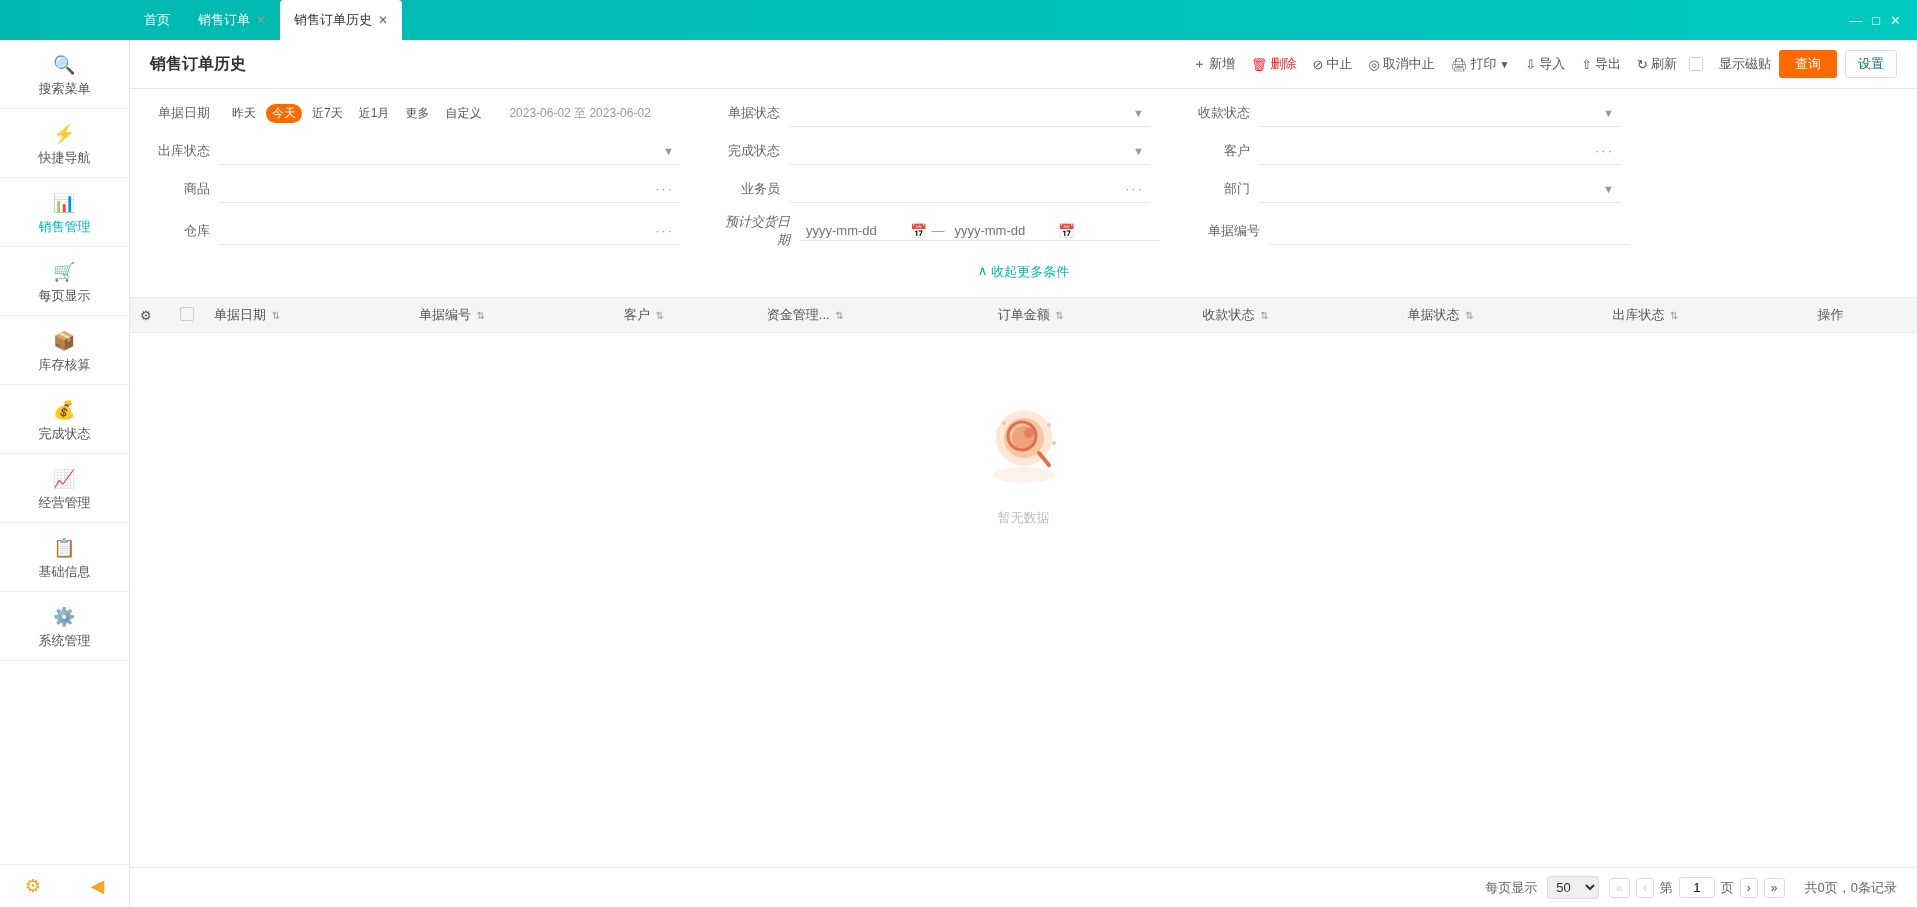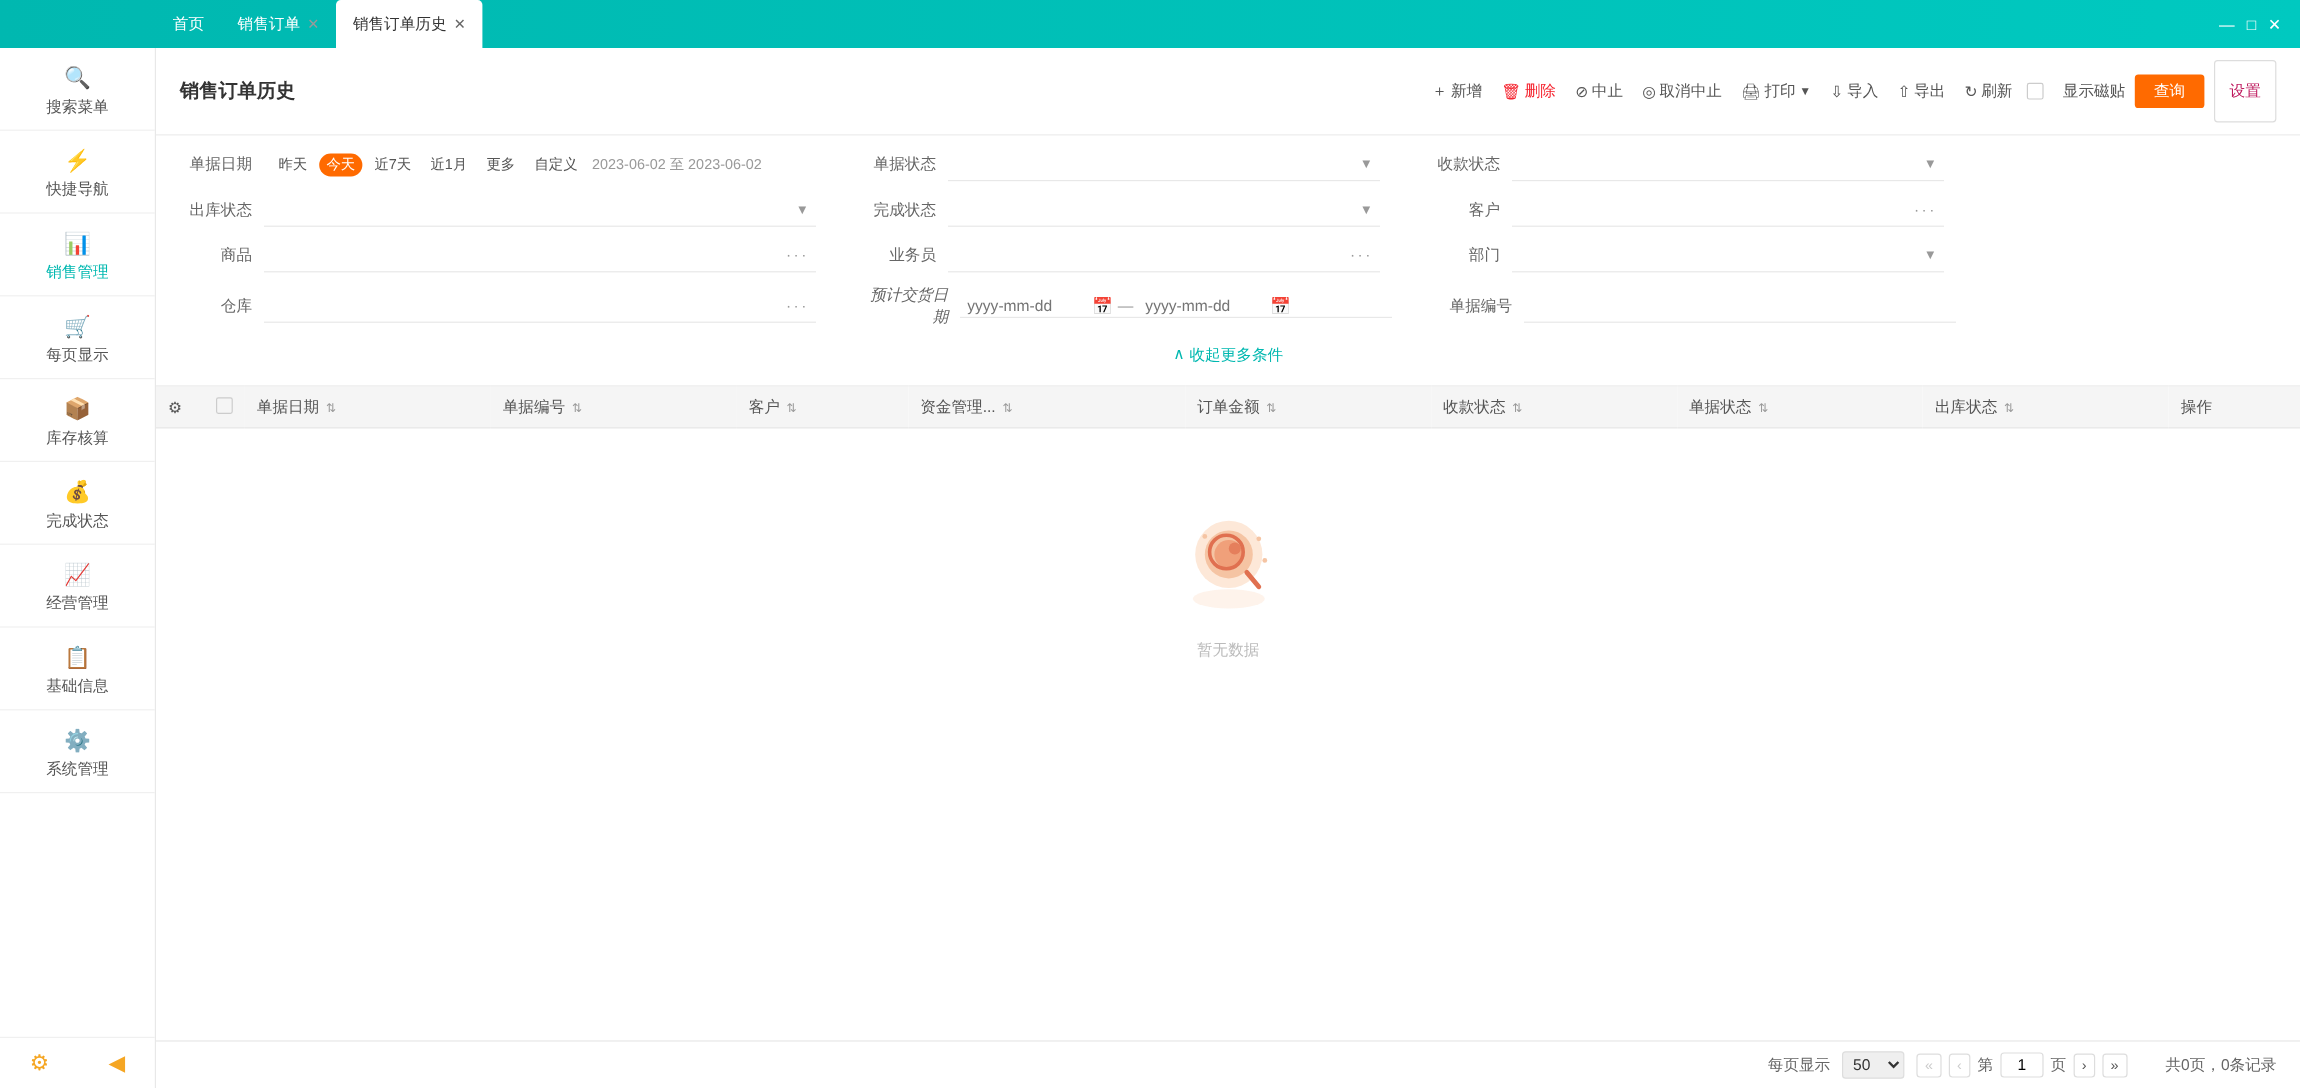--- a/index.html
+++ b/index.html
@@ -134,22 +134,22 @@
       color: #fff;
       border: none;
       padding: 5px 16px;
       border-radius: 3px;
       cursor: pointer;
       font-size: 13px;
     }
     .btn-settings {
       border: 1px solid #ddd;
       background: #fff;
-      color: #be185d;
-      padding: 16px 12px;
+      color: #0f766e;
+      padding: 4px 12px;
       border-radius: 3px;
       cursor: pointer;
       font-size: 13px;
     }
     .display-toggle {
       display: flex;
       align-items: center;
       gap: 16px;
       font-size: 13px;
       color: #555;
@@ -205,21 +205,21 @@
       cursor: pointer;
       color: #555;
     }
     .date-tab.active {
       background: #ff6a00;
       color: #fff;
     }
     .date-range-text {
       color: #999;
       font-size: 12px;
-      margin-left: 6px;
+      margin-left: 22px;
     }
     .collapse-row {
       display: flex;
       justify-content: center;
       padding: 4px 0 6px;
       color: #00b8b0;
       cursor: pointer;
       font-size: 12px;
     }
 
@@ -319,21 +319,21 @@
     }
     .page-btn:disabled { color: #ccc; cursor: default; }
     .page-input {
       border: 1px solid #ddd;
       border-radius: 3px;
       padding: 2px 4px;
       width: 36px;
       text-align: center;
       font-size: 13px;
     }
-    .total-text { color: #666; margin-left: 22px; }
+    .total-text { color: #666; margin-left: 10px; }
 
     .checkbox-fake {
       width: 14px; height: 14px;
       border: 1px solid #ccc;
       border-radius: 2px;
       display: inline-block;
     }
   </style>
 </head>
 <body>

